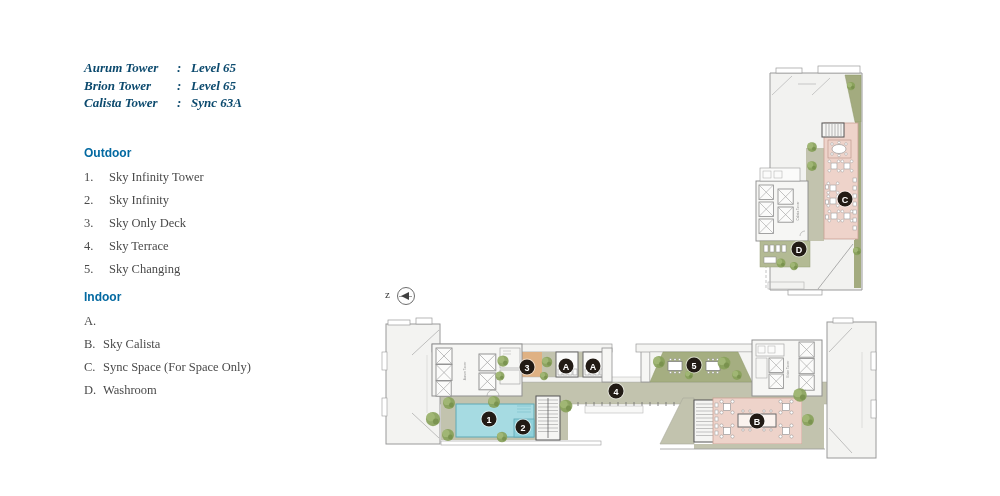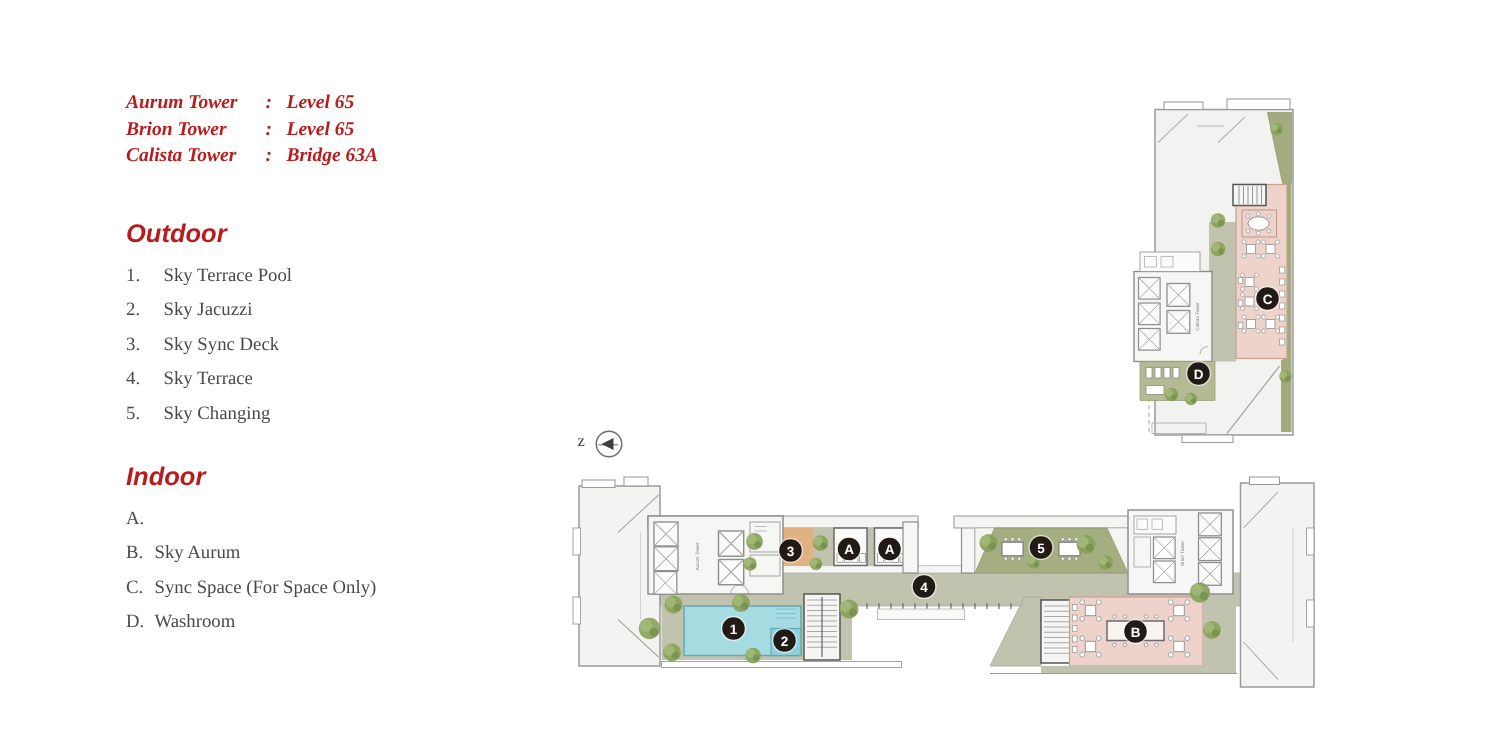--- a/index.html
+++ b/index.html
@@ -1,26 +1,26 @@
 <!DOCTYPE html>
 <html><head>
 <meta charset="utf-8">
 <style>
   html,body{margin:0;padding:0;background:#fff;}
   #canvas{position:relative;width:1000px;height:496px;background:#ffffff;overflow:hidden;
           font-family:"Liberation Serif",serif;}
   
   #towers{position:absolute;left:84px;top:59px;}
-  .trow{height:17.5px;line-height:17.5px;font-size:13px;font-style:italic;font-weight:bold;color:#b91c1c;}
+  .trow{height:17.5px;line-height:17.5px;font-size:13px;font-style:italic;font-weight:bold;color:#0c4a6e;}
   .tname{display:inline-block;width:93px;}
   .tcolon{display:inline-block;width:14px;}
   .lblock{position:absolute;left:84px;}
   #outdoor{top:146px;}
-  #indoor{top:308px;}
-  .lhead{font-family:"Liberation Sans",sans-serif;font-weight:bold;font-size:17px;color:#b91c1c;margin-bottom:10px;font-style:italic;}
+  #indoor{top:290px;}
+  .lhead{font-family:"Liberation Sans",sans-serif;font-weight:bold;font-size:12px;color:#0369a1;margin-bottom:10px;}
   .lrow{height:23px;font-size:12.5px;color:#4a4a4a;display:flex;}
   .okey{display:inline-block;width:25px;}
   .ikey{display:inline-block;width:19px;}
   
   #compass-letter{position:absolute;left:385px;top:288px;font-size:11px;color:#3a3a3a;font-family:"Liberation Serif",serif;}
   #compass-circle{position:absolute;left:397px;top:287px;width:16px;height:16px;border:1px solid #6e6e6e;border-radius:50%;background:#fdfdfd;}
   #compass-line{position:absolute;left:1px;top:7.5px;width:13px;height:1px;background:#9a9a9a;}
   #compass-needle{position:absolute;left:3px;top:3.5px;width:0;height:0;
      border-top:4.5px solid transparent;border-bottom:4.5px solid transparent;border-right:8px solid #3f3f3f;}
   
@@ -36,56 +36,56 @@
 <div id="canvas">
 
   <div id="towers">
     <div class="trow">
       <span class="tname">Aurum Tower</span><span class="tcolon">:</span><span class="tlevel">Level 65</span>
     </div>
     <div class="trow">
       <span class="tname">Brion Tower</span><span class="tcolon">:</span><span class="tlevel">Level 65</span>
     </div>
     <div class="trow">
-      <span class="tname">Calista Tower</span><span class="tcolon">:</span><span class="tlevel">Bridge 63A</span>
+      <span class="tname">Calista Tower</span><span class="tcolon">:</span><span class="tlevel">Sync 63A</span>
     </div>
   </div>
 
   <div id="outdoor" class="lblock">
     <div class="lhead">Outdoor</div>
     <div class="lrow">
         <span class="okey">1.</span>
-        <span>Sky Terrace Pool</span>
+        <span>Sky Infinity Tower</span>
       </div>
     <div class="lrow">
         <span class="okey">2.</span>
-        <span>Sky Jacuzzi</span>
+        <span>Sky Infinity</span>
       </div>
     <div class="lrow">
         <span class="okey">3.</span>
-        <span>Sky Sync Deck</span>
+        <span>Sky Only Deck</span>
       </div>
     <div class="lrow">
         <span class="okey">4.</span>
         <span>Sky Terrace</span>
       </div>
     <div class="lrow">
         <span class="okey">5.</span>
         <span>Sky Changing</span>
       </div>
   </div>
 
   <div id="indoor" class="lblock">
     <div class="lhead">Indoor</div>
     <div class="lrow">
         <span class="ikey">A.</span>
       </div>
     <div class="lrow">
         <span class="ikey">B.</span>
-        <span>Sky Aurum</span>
+        <span>Sky Calista</span>
       </div>
     <div class="lrow">
         <span class="ikey">C.</span>
         <span>Sync Space (For Space Only)</span>
       </div>
     <div class="lrow">
         <span class="ikey">D.</span>
         <span>Washroom</span>
       </div>
   </div>

